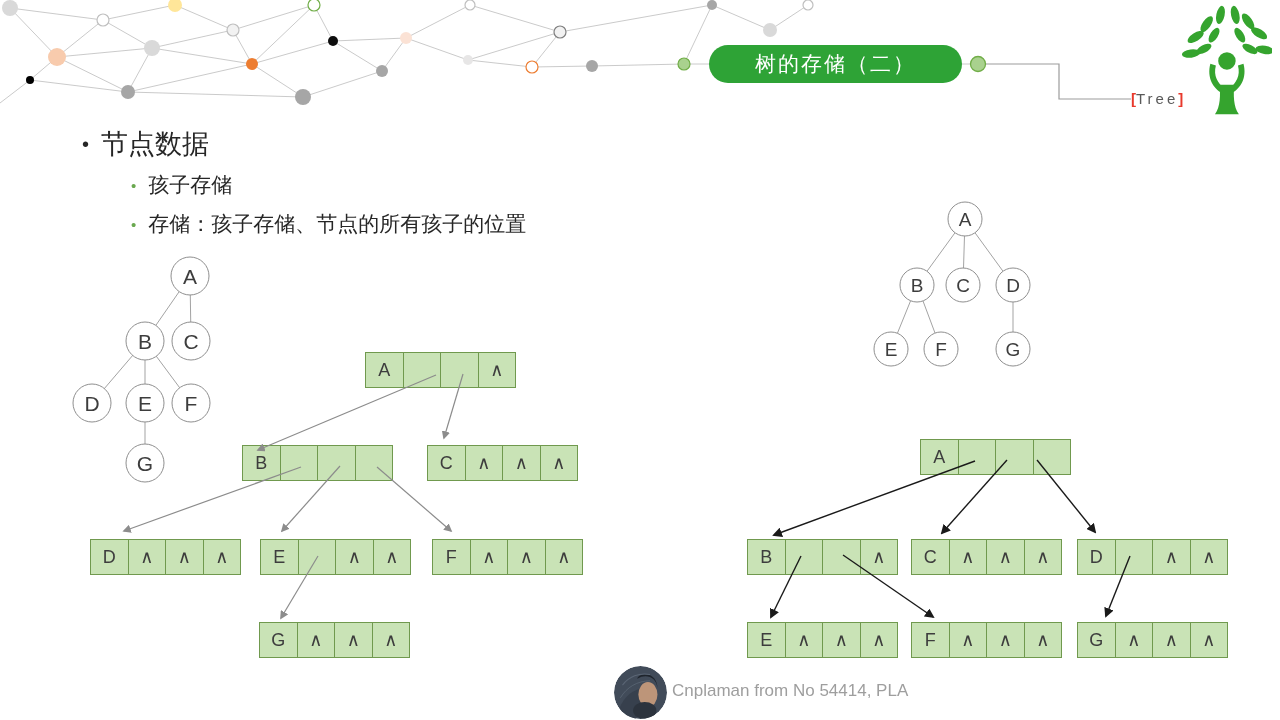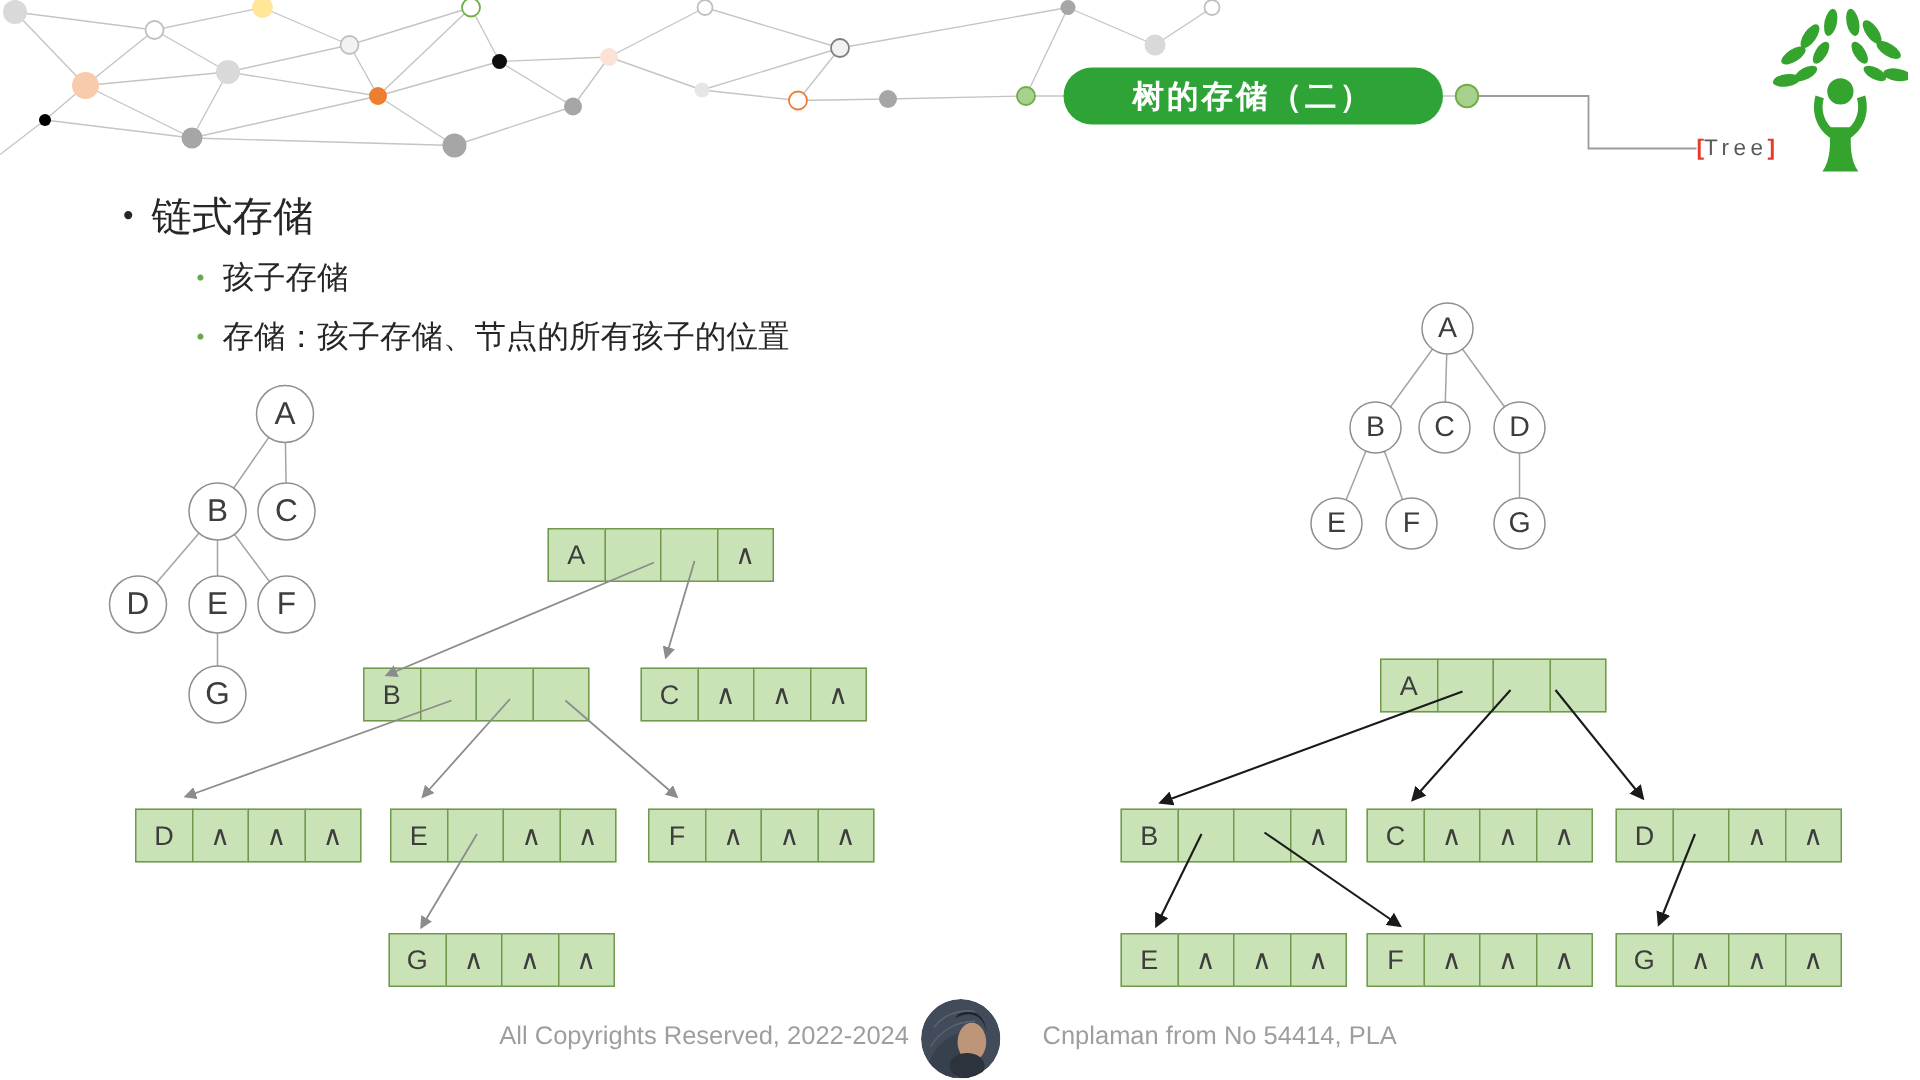--- a/index.html
+++ b/index.html
@@ -5,21 +5,21 @@
   html,body{margin:0;padding:0;background:#888;}
   .slide{
     position:relative;width:1280px;height:720px;background:#ffffff;
     font-family:"Liberation Sans","DejaVu Sans",sans-serif;overflow:hidden;
   }
   .layer{position:absolute;left:0;top:0;pointer-events:none;}
   .z1{z-index:1;} .z3{z-index:3;}
   
   .pill{
     position:absolute;left:709px;top:45px;width:253px;height:38px;z-index:2;
-    background:#2EA336;border-radius:19px;color:#fff;font-size:21px;font-weight:bold;
+    background:#2EA336;border-radius:19px;color:#fff;font-size:21px;font-weight:normal;
     display:flex;align-items:center;justify-content:center;letter-spacing:2px;
   }
   
   .logo-svg{position:absolute;left:1180px;top:4px;width:92px;height:112px;z-index:2;}
   .logo-text{position:absolute;left:1131px;top:90px;z-index:2;font-size:15px;color:#595959;letter-spacing:3px;}
   .logo-text .br{color:#E8392C;font-weight:bold;letter-spacing:0;}
   
   .h1{position:absolute;left:82px;top:126px;z-index:2;font-size:27px;color:#262626;display:flex;gap:12px;align-items:center;}
   .h1 .dot1{font-size:20px;color:#262626;}
   .sub{position:absolute;z-index:2;font-size:21px;color:#262626;display:flex;gap:12px;align-items:center;}
@@ -34,21 +34,21 @@
   .tnR{width:33px;height:33px;font-size:19px;}
   
   .arow{position:absolute;z-index:2;display:flex;}
   .cell{
     width:36.5px;height:34px;background:#C9E3B6;border:1px solid #70994E;margin-left:-1px;
     display:flex;align-items:center;justify-content:center;font-size:18px;color:#3d3d3d;
   }
   .cell:first-child{margin-left:0;}
   
   .footer-left{position:absolute;left:300px;top:681px;width:306px;z-index:2;text-align:right;font-size:17px;color:#9E9E9E;}
-  .footer-right{position:absolute;left:695px;top:681px;z-index:2;font-size:17px;color:#9E9E9E;}
+  .footer-right{position:absolute;left:672px;top:681px;z-index:2;font-size:17px;color:#9E9E9E;}
   .avatar{position:absolute;left:614px;top:666px;width:53px;height:53px;border-radius:50%;overflow:hidden;z-index:2;}
 </style>
 </head>
 <body>
 
 <div class="slide">
 
   <svg class="layer z1" width="1280" height="720">
     <g stroke="#C4C4C4" stroke-width="0.9">
       <line x1="10" y1="8" x2="103" y2="20"></line>
@@ -159,21 +159,21 @@
       <path d="M56,95 C66,90 73,78 69,63 L63,65 C66,76 61,85 53,90 Z"></path>
       <path d="M38,118 C44,110 44,97 43,86 L59,86 C58,97 58,110 64,118 Z"></path>
     </g>
   </svg>
   <div class="logo-text">
     <span class="br">[</span><span>Tree</span><span class="br">]</span>
   </div>
 
   <div class="h1">
     <span class="dot1">•</span>
-    <span>链式存储</span>
+    <span>节点数据</span>
   </div>
   <div class="sub" style="left:131px;top:171px">
     <span class="dot2">•</span>
     <span>孩子存储</span>
   </div>
   <div class="sub" style="left:131px;top:210px">
     <span class="dot2">•</span>
     <span>存储：孩子存储、节点的所有孩子的位置</span>
   </div>
 
@@ -272,21 +272,20 @@
     <div class="cell">∧</div>
     <div class="cell">∧</div>
   </div>
   <div class="arow" style="left:1077px;top:622px">
     <div class="cell">G</div>
     <div class="cell">∧</div>
     <div class="cell">∧</div>
     <div class="cell">∧</div>
   </div>
 
-  <div class="footer-left">All Copyrights Reserved, 2022-2024</div>
   <div class="avatar">
     <svg viewBox="0 0 50 50" width="53" height="53">
       <circle cx="25" cy="25" r="25" fill="#414B59"></circle>
       <path d="M5,40 C10,28 18,22 30,20 L34,34 L20,50 L8,50 Z" fill="#37404D"></path>
       <path d="M22,12 C30,7 40,10 41,21 C41,14 37,8 30,8 C25,8 22,10 22,12 Z" fill="#1F252D"></path>
       <ellipse cx="32" cy="27" rx="9" ry="12" fill="#BD9579"></ellipse>
       <ellipse cx="29" cy="42" rx="11" ry="8" fill="#2C333D"></ellipse>
       <path d="M8,18 C14,10 24,6 34,8" stroke="#5A6574" stroke-width="1" fill="none"></path>
       <path d="M6,30 C12,20 22,14 34,14" stroke="#5A6574" stroke-width="0.8" fill="none"></path>
     </svg>

